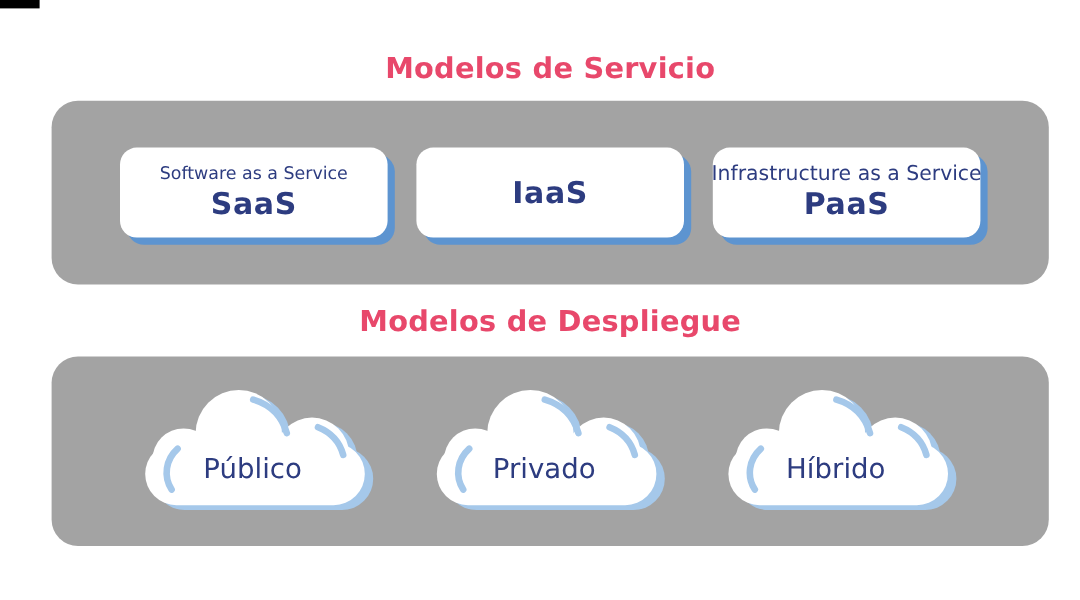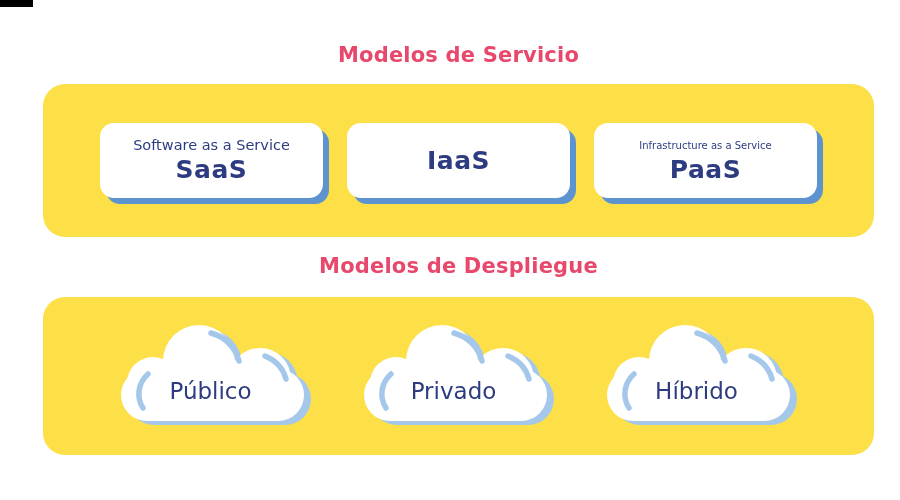--- a/index.html
+++ b/index.html
@@ -11,30 +11,30 @@
     font-family: "DejaVu Sans", "Liberation Sans", sans-serif;
   }
   .artifact-bar {
     position: absolute; left: 0; top: 6;
     width: 33px; height: 7px;
     background: #000000;
   }
   .section-title {
     position: absolute; left: 43px; width: 831px;
     text-align: center;
-    font-size: 21px; font-weight: bold;
+    font-size: 24px; font-weight: bold;
     color: #E8486B;
     letter-spacing: 0.2px;
   }
   #title-service { top: 43px; }
   #title-deployment { top: 254px; }
 
   .panel {
     position: absolute; left: 43px; width: 831px;
-    background: #fde047;
+    background: #a3a3a3;
     border-radius: 22px;
     display: flex;
     justify-content: center;
     box-sizing: border-box;
   }
   #panel-service { top: 84px; height: 153px; align-items: center; gap: 24px; }
   #panel-deployment { top: 297px; height: 158px; gap: 38px; padding-top: 24px; }
 
   .card {
     width: 223px; height: 75px;
@@ -44,21 +44,21 @@
     display: flex; flex-direction: column;
     justify-content: center; align-items: center;
     gap: 2px;
   }
   .card-subtitle {
     font-size: 14.5px;
     color: #2D3C80;
     line-height: 17px;
     white-space: nowrap;
   }
-  .card:nth-child(3) .card-subtitle { font-size: 10px; }
+  .card:nth-child(3) .card-subtitle { font-size: 17px; }
   .card-acronym {
     font-size: 25px;
     font-weight: 600;
     color: #2D3C80;
     line-height: 28px;
     letter-spacing: 0.5px;
   }
 
   .cloud {
     position: relative;

